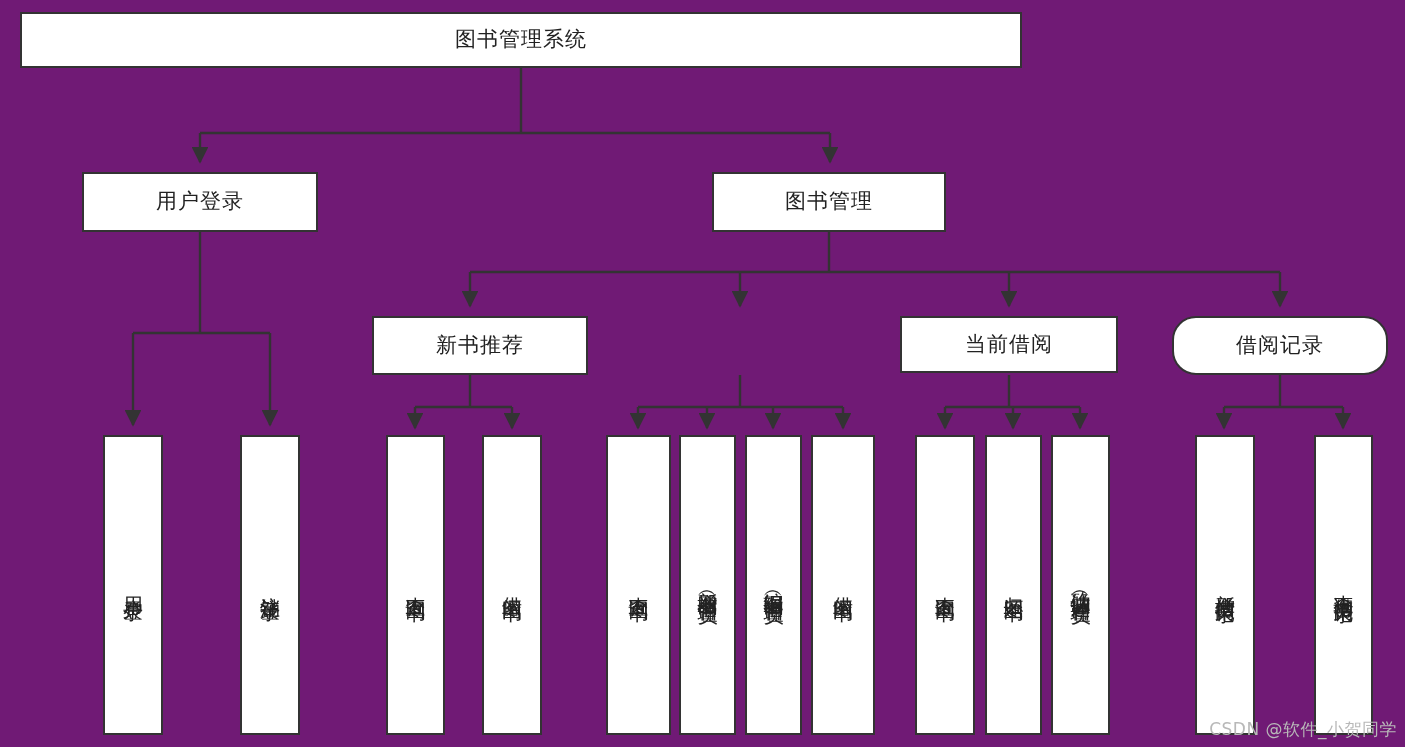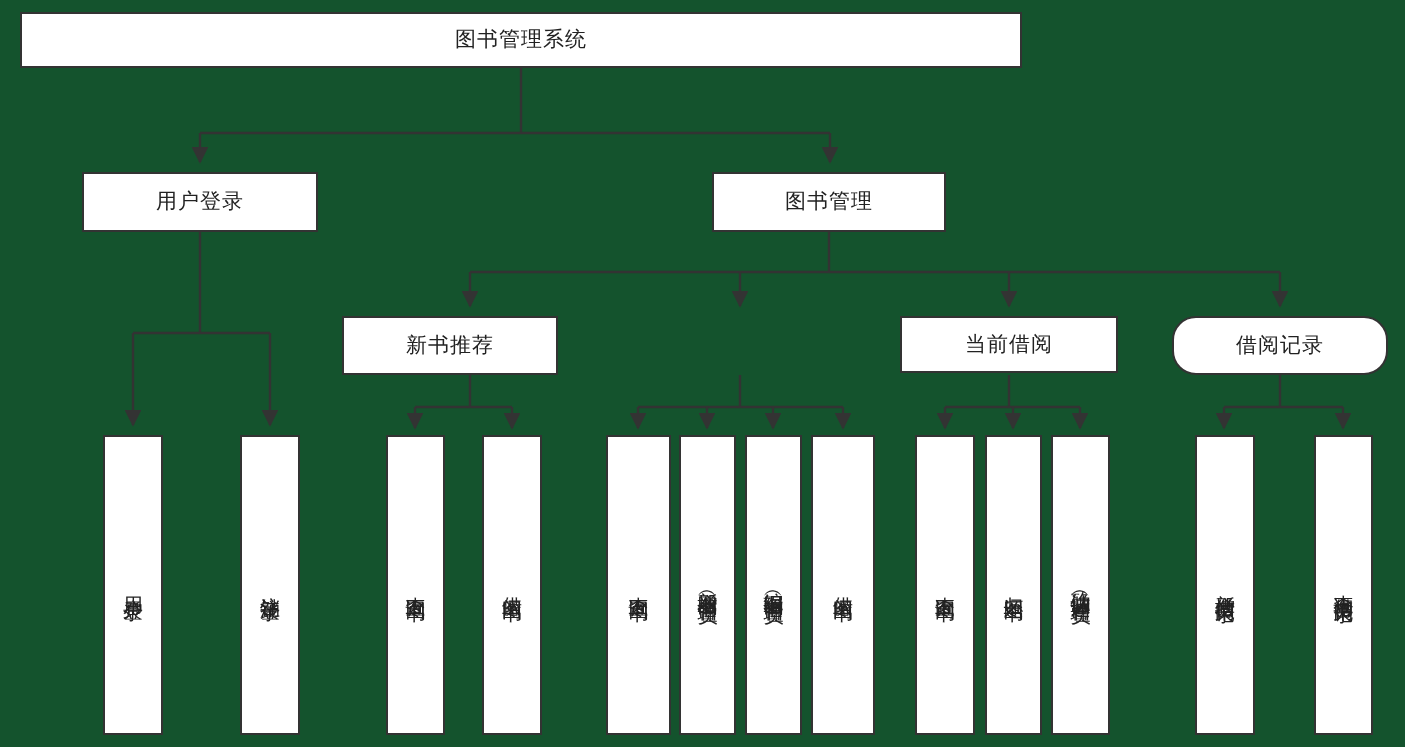--- a/index.html
+++ b/index.html
@@ -8,21 +8,21 @@
     padding: 0;
     background: #ffffff;
   }
   body {
     font-family: "DejaVu Sans", "Liberation Sans", sans-serif;
   }
   #canvas {
     position: relative;
     width: 1405px;
     height: 747px;
-    background: #14532d;
+    background: #701a75;
     overflow: hidden;
   }
   svg.connectors {
     position: absolute;
     left: 0;
     top: 0;
     width: 1405px;
     height: 747px;
     pointer-events: none;
   }
@@ -127,21 +127,21 @@
     <span>图书管理系统</span>
   </div>
 
   <div class="node horiz" style="left:82px; top:172px; width:236px; height:60px;">
     <span>用户登录</span>
   </div>
   <div class="node horiz" style="left:712px; top:172px; width:234px; height:60px;">
     <span>图书管理</span>
   </div>
 
-  <div class="node horiz" style="left:342px; top:316px; width:216px; height:59px;">
+  <div class="node horiz" style="left:372px; top:316px; width:216px; height:59px;">
     <span>新书推荐</span>
   </div>
   <div class="node horiz" style="left:900px; top:316px; width:218px; height:57px;">
     <span>当前借阅</span>
   </div>
   <div class="node horiz" style="left:1172px; top:316px; width:216px; height:59px;border-radius:24px;">
     <span>借阅记录</span>
   </div>
 
   <div class="node vert" style="left:103px; top:435px; width:60px; height:300px;">
@@ -181,14 +181,15 @@
     <span>确认归还（管理员）</span>
   </div>
 
   <div class="node vert" style="left:1195px; top:435px; width:60px; height:300px;">
     <span>新增借阅记录</span>
   </div>
   <div class="node vert" style="left:1314px; top:435px; width:59px; height:300px;">
     <span>查询借阅记录</span>
   </div>
 
+  <div id="watermark">CSDN @软件_小贺同学</div>
 
 </div>
 
 </body></html>

